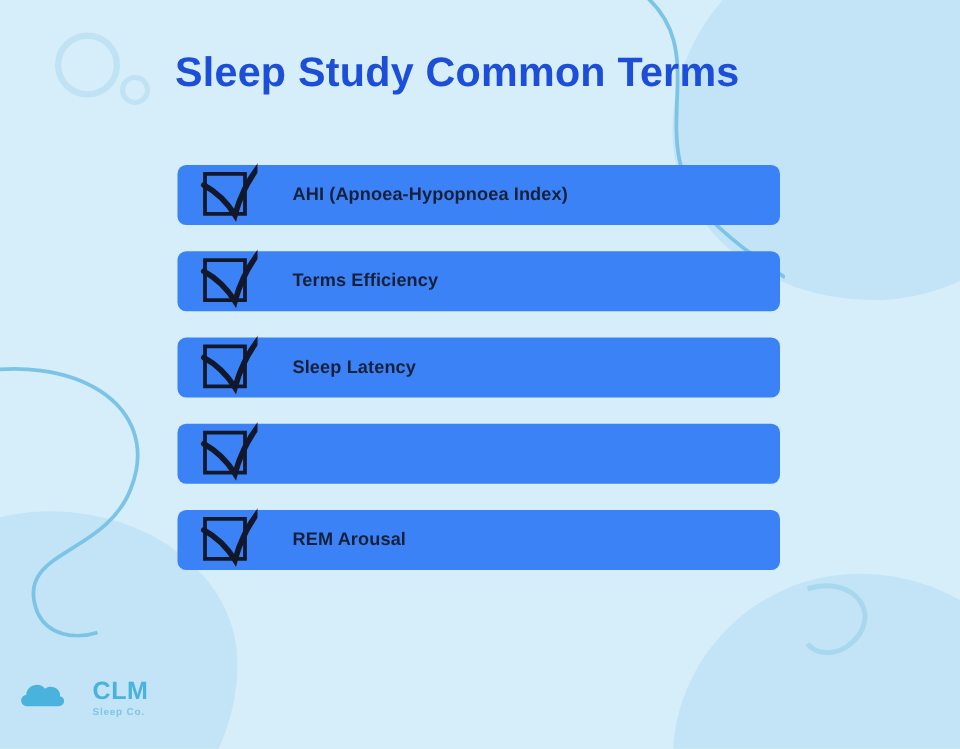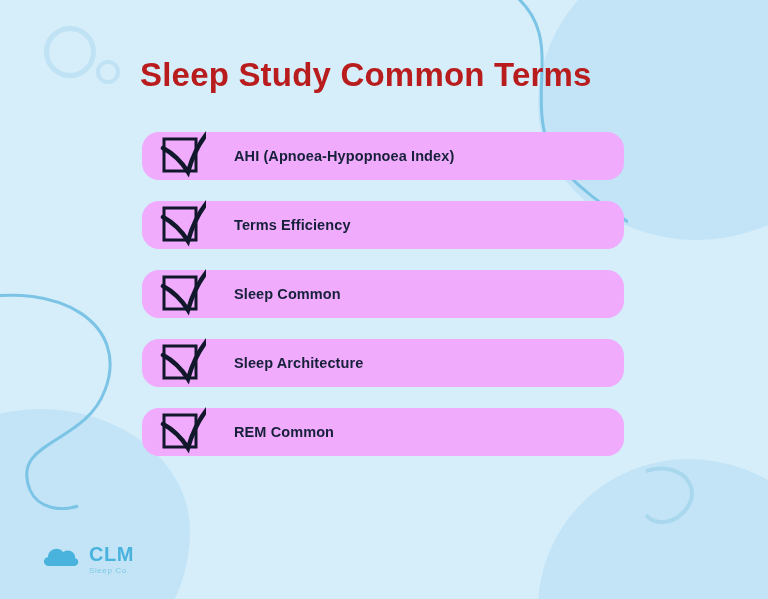--- a/index.html
+++ b/index.html
@@ -67,39 +67,39 @@
   }
 
   .curve-top { top: 0; right: 140px; }
   .curve-left { top: 280px; left: 0; }
   .curve-br { right: 60px; bottom: 68px; }
 
   
   .title {
     position: absolute;
     left: 140px;
-    top: 56px;
+    top: 39px;
     font-size: 33px;
     font-weight: bold;
-    color: #b91c1c;
+    color: #1d4ed8;
     letter-spacing: 0.2px;
   }
 
   
   .list {
     position: absolute;
     left: 142px;
     top: 132px;
     width: 482px;
   }
   .term-row {
     position: relative;
     height: 48px;
-    background: #f0abfc;
-    border-radius: 17px;
+    background: #3b82f6;
+    border-radius: 7px;
     margin-bottom: 21px;
     display: flex;
     align-items: center;
   }
   .check-wrap {
     position: absolute;
     left: 8px;
     top: -8px;
     width: 56px;
     height: 56px;
@@ -108,36 +108,36 @@
     margin-left: 92px;
     font-size: 14.5px;
     font-weight: bold;
     color: #17203a;
     letter-spacing: 0.1px;
   }
 
   
   .logo {
     position: absolute;
-    left: 41px;
+    left: 14px;
     bottom: 24px;
     display: flex;
     align-items: center;
-    gap: 8px;
+    gap: 20px;
   }
   .logo-text { line-height: 1; }
   .logo-name {
     font-size: 20px;
     font-weight: bold;
     color: #4ab3dd;
     letter-spacing: 0.5px;
   }
   .logo-sub {
     font-size: 8px;
-    font-weight: normal;
+    font-weight: bold;
     color: #7ec8e5;
     letter-spacing: 0.6px;
     margin-top: 3px;
   }
 </style>
 </head>
 <body>
 
 <div class="canvas">
 
@@ -184,41 +184,40 @@
       <span class="term-label">Terms Efficiency</span>
     </div>
 
     <div class="term-row">
       <span class="check-wrap">
         <svg width="56" height="56" viewBox="0 0 56 56">
           <path d="M14 15 H46 V47 H14 Z" fill="none" stroke="#12182c" stroke-width="3"></path>
           <path d="M13 24 C 24 30, 33 40, 38 48 C 42 33, 50 18, 58 8" fill="none" stroke="#12182c" stroke-width="4.5" stroke-linecap="round"></path>
         </svg>
       </span>
-      <span class="term-label">Sleep Common</span>
-    </div>
-
-    <div class="term-row">
-      <span class="check-wrap">
-        <svg width="56" height="56" viewBox="0 0 56 56">
-          <path d="M14 15 H46 V47 H14 Z" fill="none" stroke="#12182c" stroke-width="3"></path>
-          <path d="M13 24 C 24 30, 33 40, 38 48 C 42 33, 50 18, 58 8" fill="none" stroke="#12182c" stroke-width="4.5" stroke-linecap="round"></path>
-        </svg>
-      </span>
-      <span class="term-label">Sleep Architecture</span>
-    </div>
-
-    <div class="term-row">
-      <span class="check-wrap">
-        <svg width="56" height="56" viewBox="0 0 56 56">
-          <path d="M14 15 H46 V47 H14 Z" fill="none" stroke="#12182c" stroke-width="3"></path>
-          <path d="M13 24 C 24 30, 33 40, 38 48 C 42 33, 50 18, 58 8" fill="none" stroke="#12182c" stroke-width="4.5" stroke-linecap="round"></path>
-        </svg>
-      </span>
-      <span class="term-label">REM Common</span>
+      <span class="term-label">Sleep Latency</span>
+    </div>
+
+    <div class="term-row">
+      <span class="check-wrap">
+        <svg width="56" height="56" viewBox="0 0 56 56">
+          <path d="M14 15 H46 V47 H14 Z" fill="none" stroke="#12182c" stroke-width="3"></path>
+          <path d="M13 24 C 24 30, 33 40, 38 48 C 42 33, 50 18, 58 8" fill="none" stroke="#12182c" stroke-width="4.5" stroke-linecap="round"></path>
+        </svg>
+      </span>
+    </div>
+
+    <div class="term-row">
+      <span class="check-wrap">
+        <svg width="56" height="56" viewBox="0 0 56 56">
+          <path d="M14 15 H46 V47 H14 Z" fill="none" stroke="#12182c" stroke-width="3"></path>
+          <path d="M13 24 C 24 30, 33 40, 38 48 C 42 33, 50 18, 58 8" fill="none" stroke="#12182c" stroke-width="4.5" stroke-linecap="round"></path>
+        </svg>
+      </span>
+      <span class="term-label">REM Arousal</span>
     </div>
 
   </div>
 
   <div class="logo">
     <span>
       <svg width="40" height="28" viewBox="0 0 40 28">
         <path d="M8 23 C 2 23, 1 15, 7 14 C 7 6, 18 3, 22 9 C 27 5, 35 9, 34 15 C 39 16, 38 23, 33 23 Z" fill="#4ab3dd"></path>
       </svg>
     </span>

